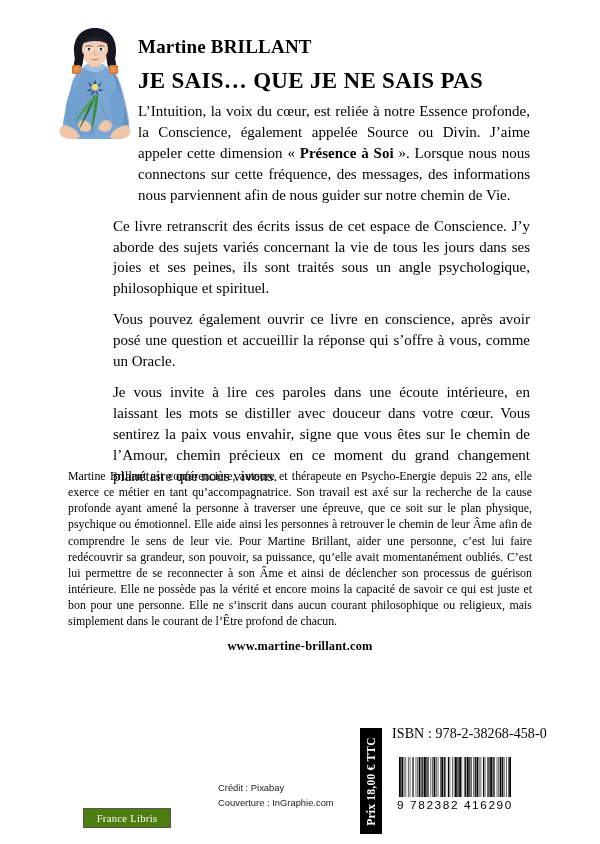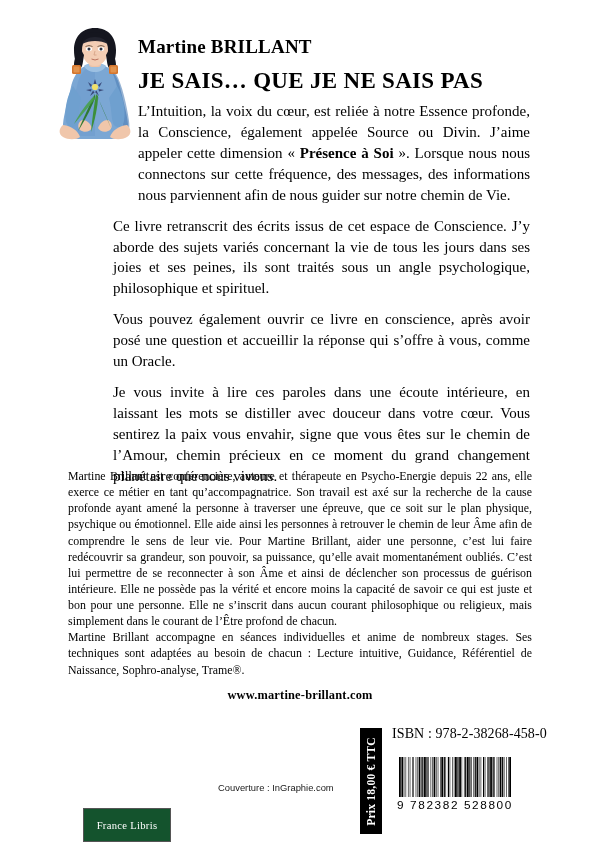--- a/index.html
+++ b/index.html
@@ -105,22 +105,22 @@
     text-align: left;
   }
   .credits div { white-space: nowrap; }
 
   
   .publisher {
     position: absolute;
     left: 83px;
     top: 808px;
     width: 88px;
-    height: 34px;
-    background: #14532d;
+    height: 20px;
+    background: #4d7c0f;
     border: 1px solid #555555;
     box-sizing: border-box;
     display: flex;
     align-items: center;
     justify-content: center;
   }
   .publisher span {
     color: #ffffff;
     font-size: 10.6px;
     letter-spacing: 0.3px;
@@ -260,25 +260,25 @@
 
   <div class="body-text">
     <p class="first-para"><span>L’Intuition, la voix du cœur, est reliée à notre Essence profonde, la Conscience, également appelée Source ou Divin. J’aime appeler cette dimension «&nbsp;</span><b>Présence à Soi</b><span>&nbsp;». Lorsque nous nous connectons sur cette fréquence, des messages, des informations nous parviennent afin de nous guider sur notre chemin de Vie.</span></p>
     <p>Ce livre retranscrit des écrits issus de cet espace de Conscience. J’y aborde des sujets variés concernant la vie de tous les jours dans ses joies et ses peines, ils sont traités sous un angle psychologique, philosophique et spirituel.</p>
     <p>Vous pouvez également ouvrir ce livre en conscience, après avoir posé une question et accueillir la réponse qui s’offre à vous, comme un Oracle.</p>
     <p>Je vous invite à lire ces paroles dans une écoute intérieure, en laissant les mots se distiller avec douceur dans votre cœur. Vous sentirez la paix vous envahir, signe que vous êtes sur le chemin de l’Amour, chemin précieux en ce moment du grand changement planétaire que nous vivons.</p>
   </div>
 
   <div class="bio">
     <p>Martine Brillant est conférencière, auteure et thérapeute en Psycho-Energie depuis 22 ans, elle exerce ce métier en tant qu’accompagnatrice. Son travail est axé sur la recherche de la cause profonde ayant amené la personne à traverser une épreuve, que ce soit sur le plan physique, psychique ou émotionnel. Elle aide ainsi les personnes à retrouver le chemin de leur Âme afin de comprendre le sens de leur vie. Pour Martine Brillant, aider une personne, c’est lui faire redécouvrir sa grandeur, son pouvoir, sa puissance, qu’elle avait momentanément oubliés. C’est lui permettre de se reconnecter à son Âme et ainsi de déclencher son processus de guérison intérieure. Elle ne possède pas la vérité et encore moins la capacité de savoir ce qui est juste et bon pour une personne. Elle ne s’inscrit dans aucun courant philosophique ou religieux, mais simplement dans le courant de l’Être profond de chacun.</p>
-    <p>Martine Brillant accompagne en séances individuelles et anime de nombreux stages. Ses techniques sont adaptées au besoin de chacun : Lecture intuitive, Guidance, Référentiel de Naissance, Sophro-analyse, Trame®.</p>
     <p class="website">www.martine-brillant.com</p>
   </div>
 
   <div class="credits">
+    <div>Crédit : Pixabay</div>
     <div>Couverture : InGraphie.com</div>
   </div>
 
   <div class="publisher">
     <span>France Libris</span>
   </div>
 
   <div class="price-box">
     <span>Prix 18,00 € TTC</span>
   </div>
@@ -339,16 +339,16 @@
         <rect x="95.319" y="0" width="0.596" height="40" fill="#000"></rect>
         <rect x="97.702" y="0" width="0.596" height="40" fill="#000"></rect>
         <rect x="99.489" y="0" width="0.596" height="40" fill="#000"></rect>
         <rect x="100.681" y="0" width="1.787" height="40" fill="#000"></rect>
         <rect x="103.064" y="0" width="1.191" height="40" fill="#000"></rect>
         <rect x="104.851" y="0" width="0.596" height="40" fill="#000"></rect>
         <rect x="107.234" y="0" width="0.596" height="40" fill="#000"></rect>
         <rect x="109.021" y="0" width="0.596" height="40" fill="#000"></rect>
         <rect x="110.213" y="0" width="1.787" height="40" fill="#000"></rect>
       </svg>
-    <div class="barcode-digits">9 782382 528800</div>
+    <div class="barcode-digits">9 782382 416290</div>
   </div>
 
 </div>
 
 </body></html>

